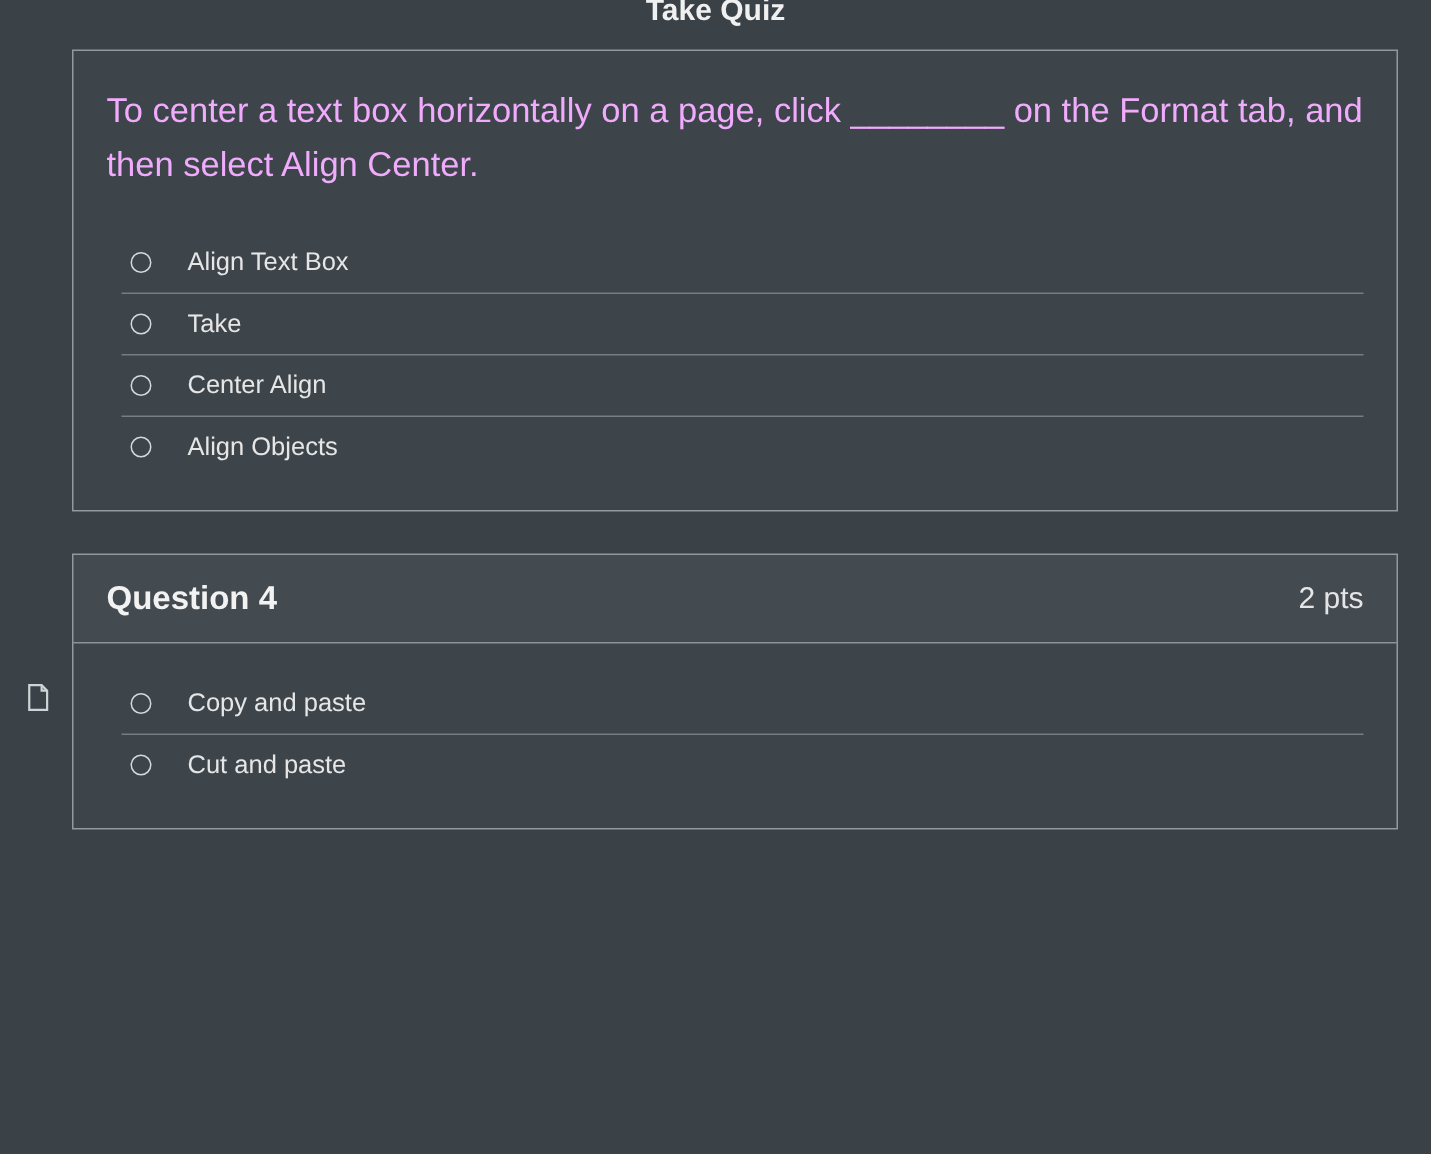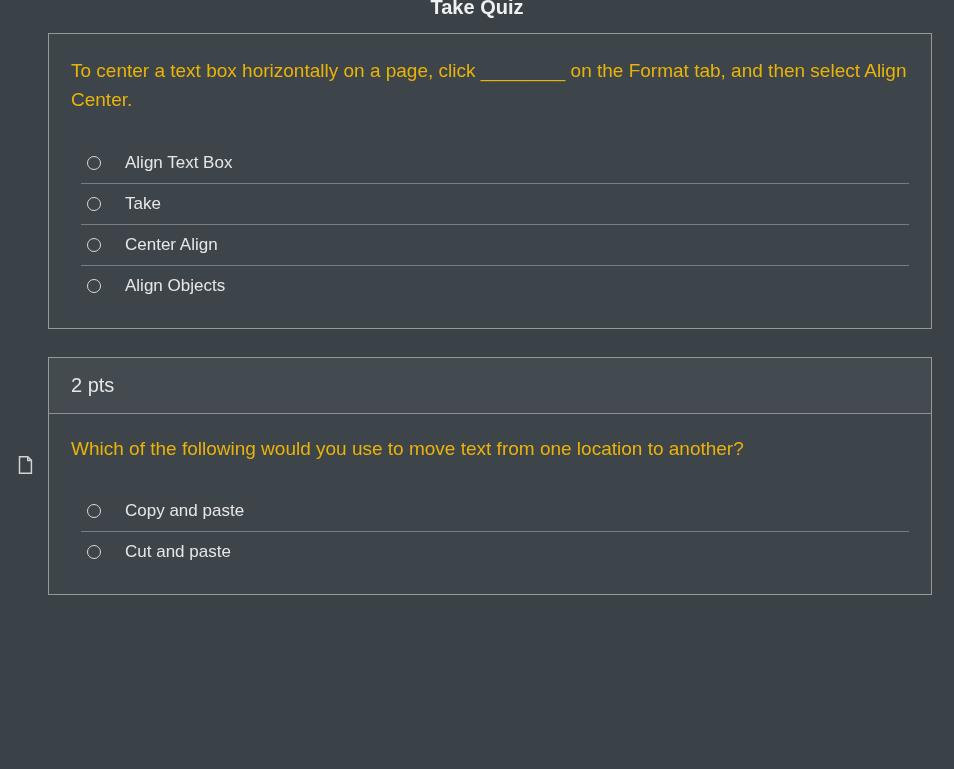--- a/index.html
+++ b/index.html
@@ -44,23 +44,23 @@
       color: #f2f2f2;
     }
     .question-header .qpts {
       font-size: 20px;
       color: #e5e5e5;
     }
     .question-body {
       padding: 20px 22px 8px 22px;
     }
     .question-text {
-      font-size: 19px;
+      font-size: 23px;
       line-height: 1.55;
-      color: #eab308;
+      color: #f0abfc;
       margin-bottom: 28px;
     }
     .options {
       padding: 0 0 14px 10px;
     }
     .option {
       display: flex;
       align-items: center;
       padding: 10px 6px;
       border-top: 1px solid rgba(255,255,255,0.3);
@@ -133,24 +133,24 @@
 
 <div class="q-marker" style="top: 454px;">
   <svg viewBox="0 0 24 24">
       <path d="M6 3h9l4 4v14H6z"></path>
       <path d="M15 3v4h4"></path>
     </svg>
 </div>
 
 <div class="question-card">
   <div class="question-header">
+    <div class="qtitle">Question 4</div>
     <div class="qpts">2 pts</div>
   </div>
   <div class="question-body">
-    <div class="question-text">Which of the following would you use to move text from one location to another?</div>
     <div class="options">
       <label class="option">
         <span class="radio"></span>
         <span>Copy and paste</span>
       </label>
       <label class="option">
         <span class="radio"></span>
         <span>Cut and paste</span>
       </label>
     </div>

